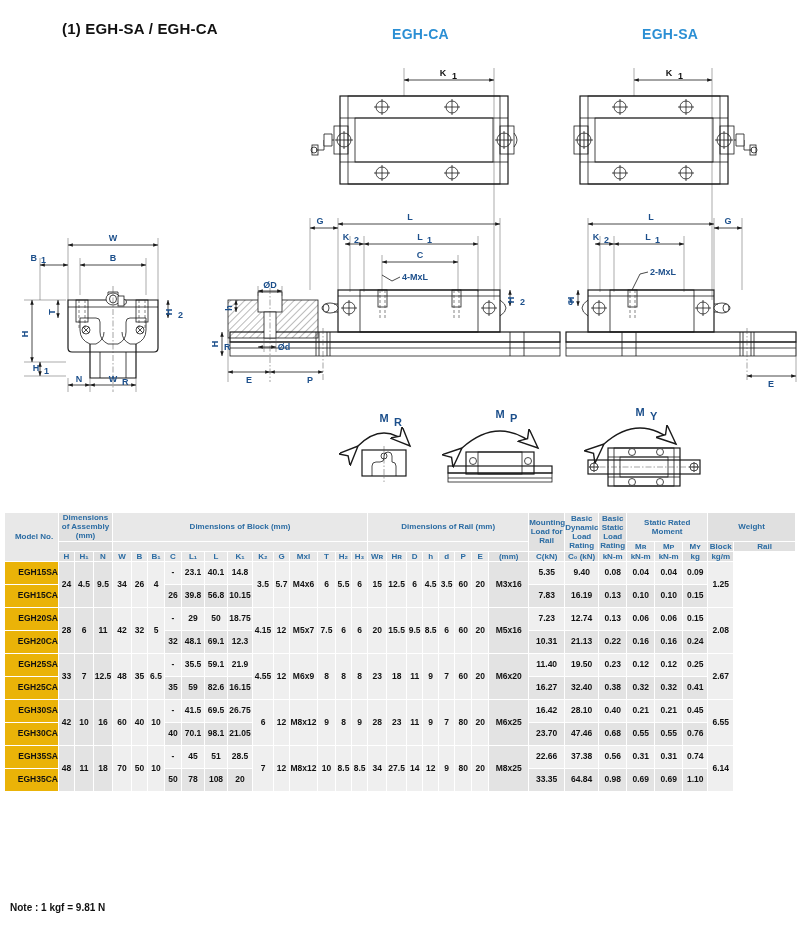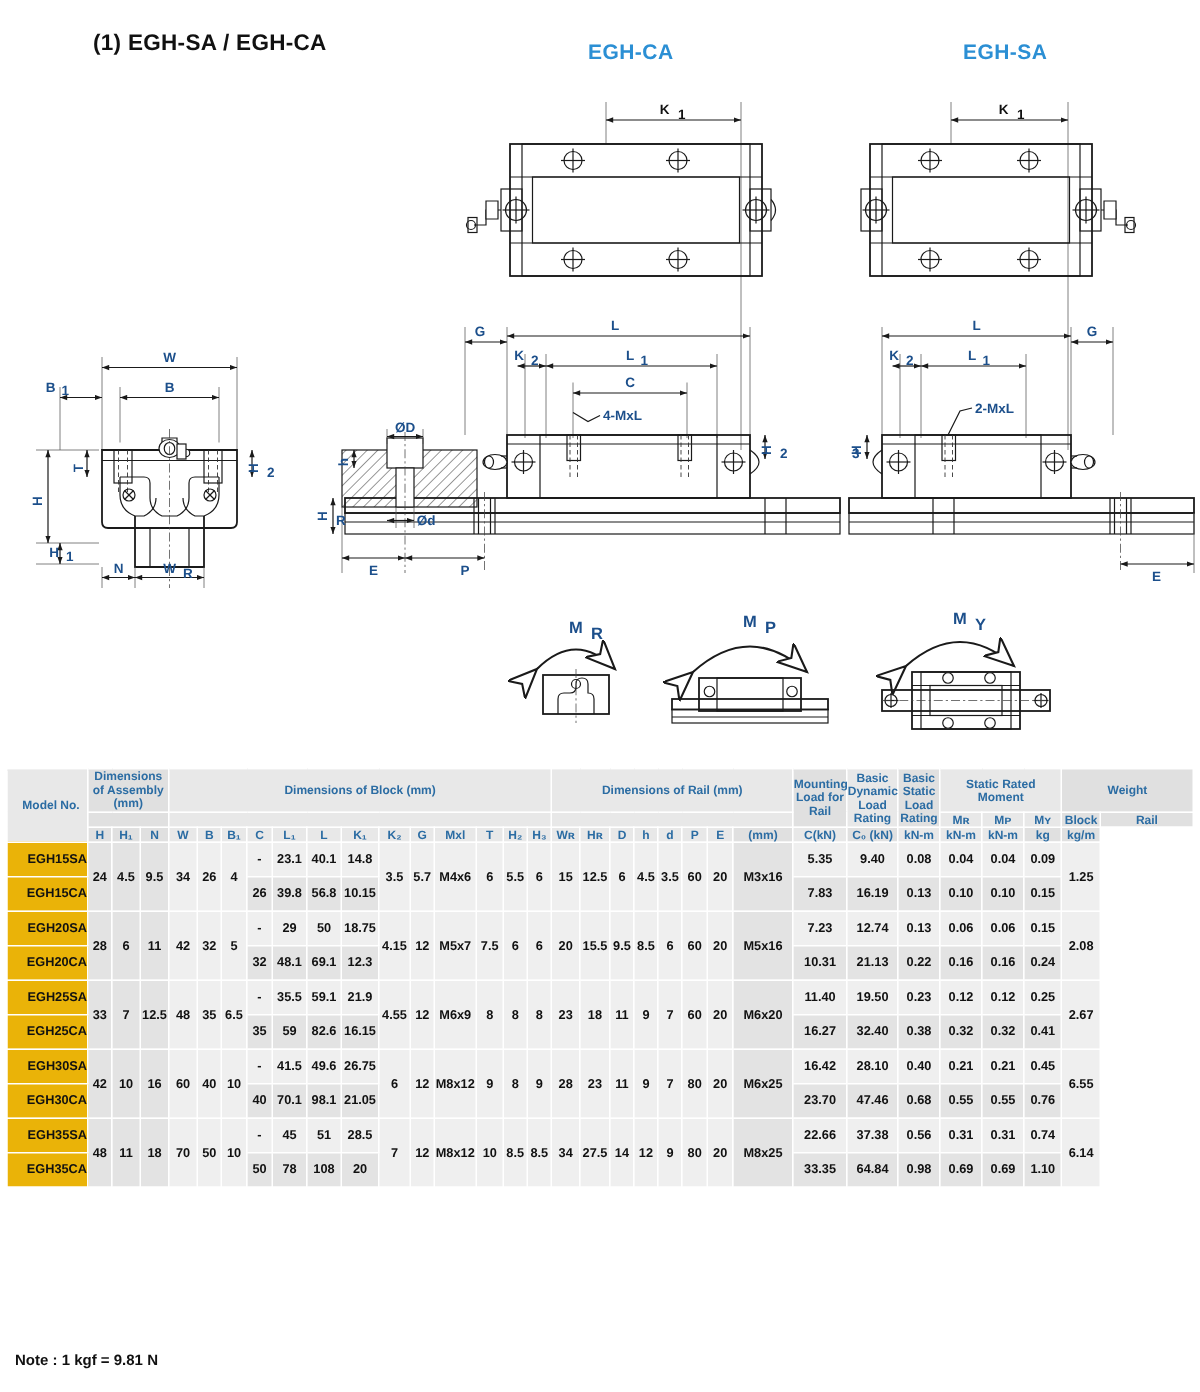--- a/index.html
+++ b/index.html
@@ -759,21 +759,21 @@
           <tr>
             <td class="model">EGH30SA</td>
             <td class="alt" rowspan="2">42</td>
             <td class="alt" rowspan="2">10</td>
             <td class="alt" rowspan="2">16</td>
             <td rowspan="2">60</td>
             <td rowspan="2">40</td>
             <td rowspan="2">10</td>
             <td>-</td>
             <td>41.5</td>
-            <td>49.6</td>
+            <td>69.5</td>
             <td>26.75</td>
             <td rowspan="2">6</td>
             <td rowspan="2">12</td>
             <td rowspan="2">M8x12</td>
             <td rowspan="2">9</td>
             <td rowspan="2">8</td>
             <td rowspan="2">9</td>
             <td rowspan="2">28</td>
             <td rowspan="2">23</td>
             <td rowspan="2">11</td>

